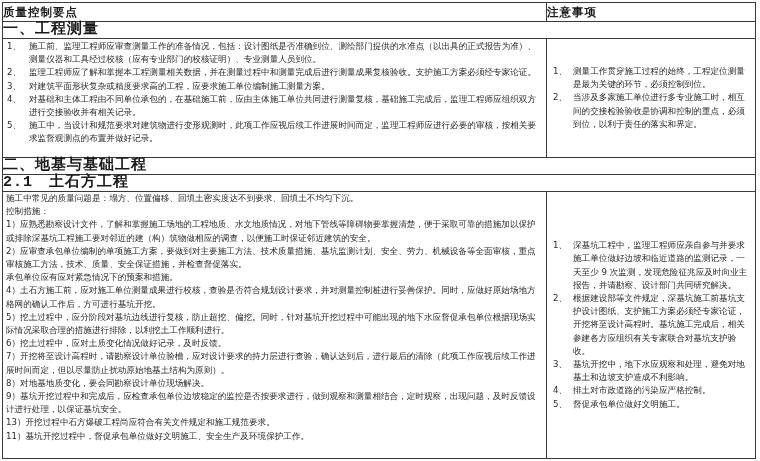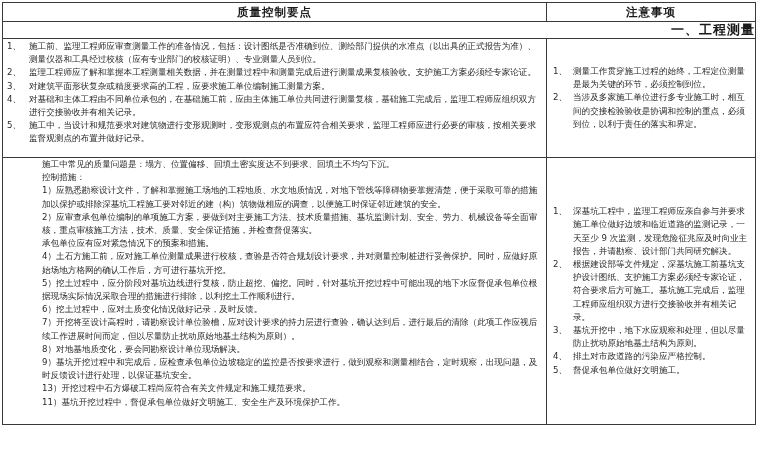--- a/index.html
+++ b/index.html
@@ -2,32 +2,32 @@
 <html><head>
 <meta charset="utf-8">
 <style>
   html, body { margin: 0; padding: 0; background: #ffffff; }
   body { width: 760px; height: 461px; overflow: hidden; font-family: "DejaVu Sans", sans-serif; color: #1a1a1a; }
   .doc { position: absolute; left: 2px; top: 2px; width: 753px; }
   table { border-collapse: collapse; width: 753px; table-layout: fixed; }
   td { border: 1px solid #3a3a3a; vertical-align: top; padding: 0; }
   .col-left { width: 544px; }
   .col-right { width: 209px; }
-  .hdr { height: 18px; text-align: center; font-weight: bold; font-size: 11.5px; line-height: 18px; letter-spacing: 1px; font-family: "DejaVu Serif", serif; }
-  .sec { height: 16px; text-align: right; font-weight: bold; font-size: 13px; line-height: 16px; letter-spacing: 1px; font-family: Liberation Sans, sans-serif; }
+  .hdr { height: 18px; font-weight: bold; font-size: 11.5px; line-height: 18px; letter-spacing: 1px; font-family: "DejaVu Serif", serif; }
+  .sec { height: 16px; text-align: left; font-weight: bold; font-size: 15px; line-height: 16px; letter-spacing: 1px; font-family: Liberation Mono, monospace; }
   .body-cell { font-size: 8.6px; line-height: 13.2px; color: #2a2a2a; }
   .list1 { padding: 1px 3px 2px 4px; }
   .li { display: flex; }
   .li .num { width: 22px; flex: 0 0 22px; }
   .li .txt { flex: 1; }
   .note { display: flex; flex-direction: column; justify-content: center; padding: 0 6px 0 6px; }
   .note .li .num { width: 20px; flex: 0 0 20px; }
   .note-cell-1 { height: 118px; }
   .note-cell-2 { height: 266px; }
-  .para { padding: 0 3px 0 3px; margin-left: 36px; }
+  .para { padding: 0 3px 0 3px; }
   .para div { white-space: normal; }
 </style>
 </head>
 <body>
 
 <div class="doc">
 <table>
   <colgroup>
         <col class="col-left">
         <col class="col-right">
@@ -54,36 +54,42 @@
         <div class="li">
                 <span class="num">3、</span>
                 <span class="txt">对建筑平面形状复杂或精度要求高的工程，应要求施工单位编制施工测量方案。</span>
               </div>
         <div class="li">
                 <span class="num">4、</span>
                 <span class="txt">对基础和主体工程由不同单位承包的，在基础施工前，应由主体施工单位共同进行测量复核，基础施工完成后，监理工程师应组织双方进行交接验收并有相关记录。</span>
               </div>
         <div class="li">
                 <span class="num">5、</span>
-                <span class="txt">施工中，当设计和规范要求对建筑物进行变形观测时，变形观测点的布置应符合相关要求，监理工程师应进行必要的审核，按相关要求监督观测点的布置并做好记录。</span>
+                <span class="txt">施工中，当设计和规范要求对建筑物进行变形观测时，此项工作应视后续工作进展时间而定，监理工程师应进行必要的审核，按相关要求监督观测点的布置并做好记录。</span>
               </div>
       </div>
     </td>
     <td class="body-cell">
       <div class="note note-cell-1">
         <div class="li">
                 <span class="num">1、</span>
                 <span class="txt">测量工作贯穿施工过程的始终，工程定位测量是最为关键的环节，必须控制到位。</span>
               </div>
         <div class="li">
                 <span class="num">2、</span>
                 <span class="txt">当涉及多家施工单位进行多专业施工时，相互间的交接检验验收是协调和控制的重点，必须到位，以利于责任的落实和界定。</span>
               </div>
       </div>
     </td>
+  </tr>
+  <tr>
+    <td colspan="2" class="sec">二、地基与基础工程</td>
+  </tr>
+  <tr>
+    <td colspan="2" class="sec">2.1　土石方工程</td>
   </tr>
   <tr>
     <td class="body-cell">
       <div class="para">
         <div>施工中常见的质量问题是：塌方、位置偏移、回填土密实度达不到要求、回填土不均匀下沉。</div>
         <div>控制措施：</div>
         <div>1）应熟悉勘察设计文件，了解和掌握施工场地的工程地质、水文地质情况，对地下管线等障碍物要掌握清楚，便于采取可靠的措施加以保护或排除深基坑工程施工要对邻近的建（构）筑物做相应的调查，以便施工时保证邻近建筑的安全。</div>
         <div>2）应审查承包单位编制的单项施工方案，要做到对主要施工方法、技术质量措施、基坑监测计划、安全、劳力、机械设备等全面审核，重点审核施工方法，技术、质量、安全保证措施，并检查督促落实。</div>
         <div>承包单位应有应对紧急情况下的预案和措施。</div>
         <div>4）土石方施工前，应对施工单位测量成果进行校核，查验是否符合规划设计要求，并对测量控制桩进行妥善保护。同时，应做好原始场地方格网的确认工作后，方可进行基坑开挖。</div>
@@ -97,25 +103,25 @@
       </div>
     </td>
     <td class="body-cell">
       <div class="note note-cell-2">
         <div class="li">
                 <span class="num">1、</span>
                 <span class="txt">深基坑工程中，监理工程师应亲自参与并要求施工单位做好边坡和临近道路的监测记录，一天至少 9 次监测，发现危险征兆应及时向业主报告，并请勘察、设计部门共同研究解决。</span>
               </div>
         <div class="li">
                 <span class="num">2、</span>
-                <span class="txt">根据建设部等文件规定，深基坑施工前基坑支护设计图纸、支护施工方案必须经专家论证，符合要求后方可施工。基坑施工完成后，监理工程师应组织双方进行交接验收并有相关记录。</span>
+                <span class="txt">根据建设部等文件规定，深基坑施工前基坑支护设计图纸、支护施工方案必须经专家论证，开挖将至设计高程时。基坑施工完成后，相关参建各方应组织有关专家联合对基坑支护验收。</span>
               </div>
         <div class="li">
                 <span class="num">3、</span>
-                <span class="txt">基坑开挖中，地下水应观察和处理，但以尽量防止扰动原始地基土结构为原则。</span>
+                <span class="txt">基坑开挖中，地下水应观察和处理，避免对地基土和边坡支护造成不利影响。</span>
               </div>
         <div class="li">
                 <span class="num">4、</span>
                 <span class="txt">排土对市政道路的污染应严格控制。</span>
               </div>
         <div class="li">
                 <span class="num">5、</span>
                 <span class="txt">督促承包单位做好文明施工。</span>
               </div>
       </div>

